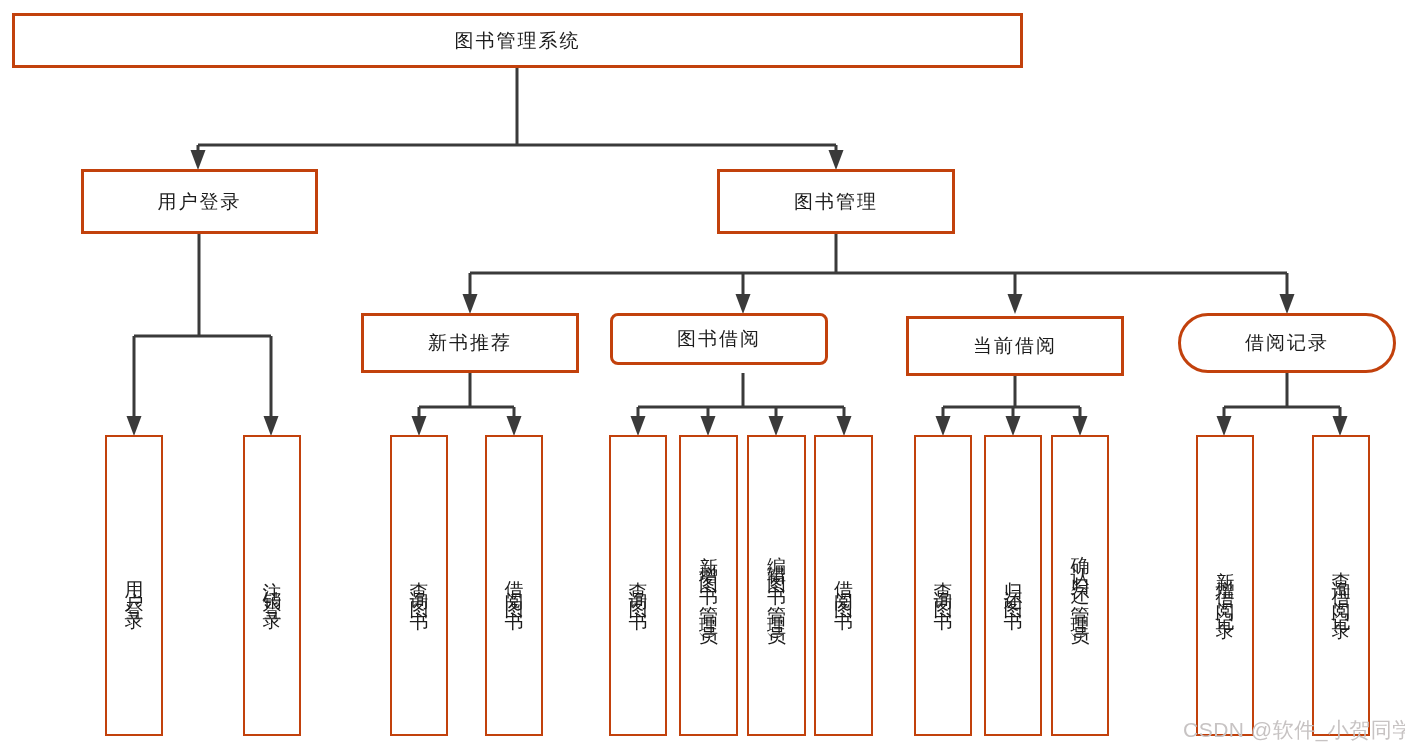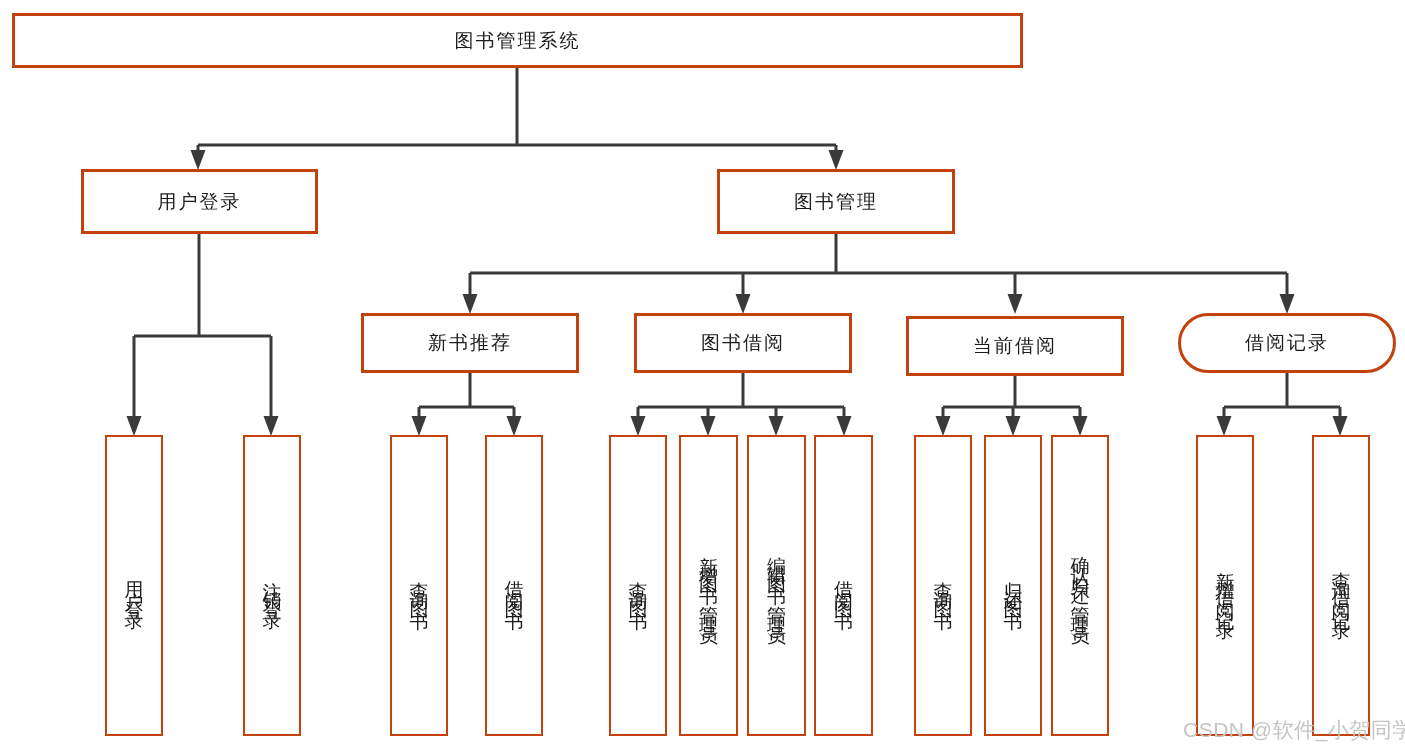--- a/index.html
+++ b/index.html
@@ -15,21 +15,21 @@
   }
   .vbox {
     writing-mode:vertical-rl; letter-spacing:10px; font-size:19px;
     border-width:2.5px;
   }
   
   #root-box      { left:12px;  top:13px;  width:1011px; height:55px; }
   #n-user-login  { left:81px;  top:169px; width:237px;  height:65px; }
   #n-book-mgmt   { left:717px; top:169px; width:238px;  height:65px; }
   #n-new-book    { left:361px; top:313px; width:218px;  height:60px; }
-  #n-borrow      { left:634px; top:313px; width:218px;  height:60px; }
+  #n-borrow      { left:610px; top:313px; width:218px;  height:52px;border-radius:8px; }
   #n-current     { left:906px; top:316px; width:218px;  height:60px; }
   #n-records     { left:1178px;top:313px; width:218px;  height:60px;border-radius:30px; }
   .leaf { top:435px; height:301px; width:58px; }
   #l-user-login  { left:105px; }
   #l-logout      { left:243px; }
   #l-nbr-query   { left:390px; }
   #l-nbr-borrow  { left:485px; }
   #l-bb-query    { left:609px; }
   #l-bb-add      { left:679px; width:59px; }
   #l-bb-edit     { left:747px; width:59px; }

